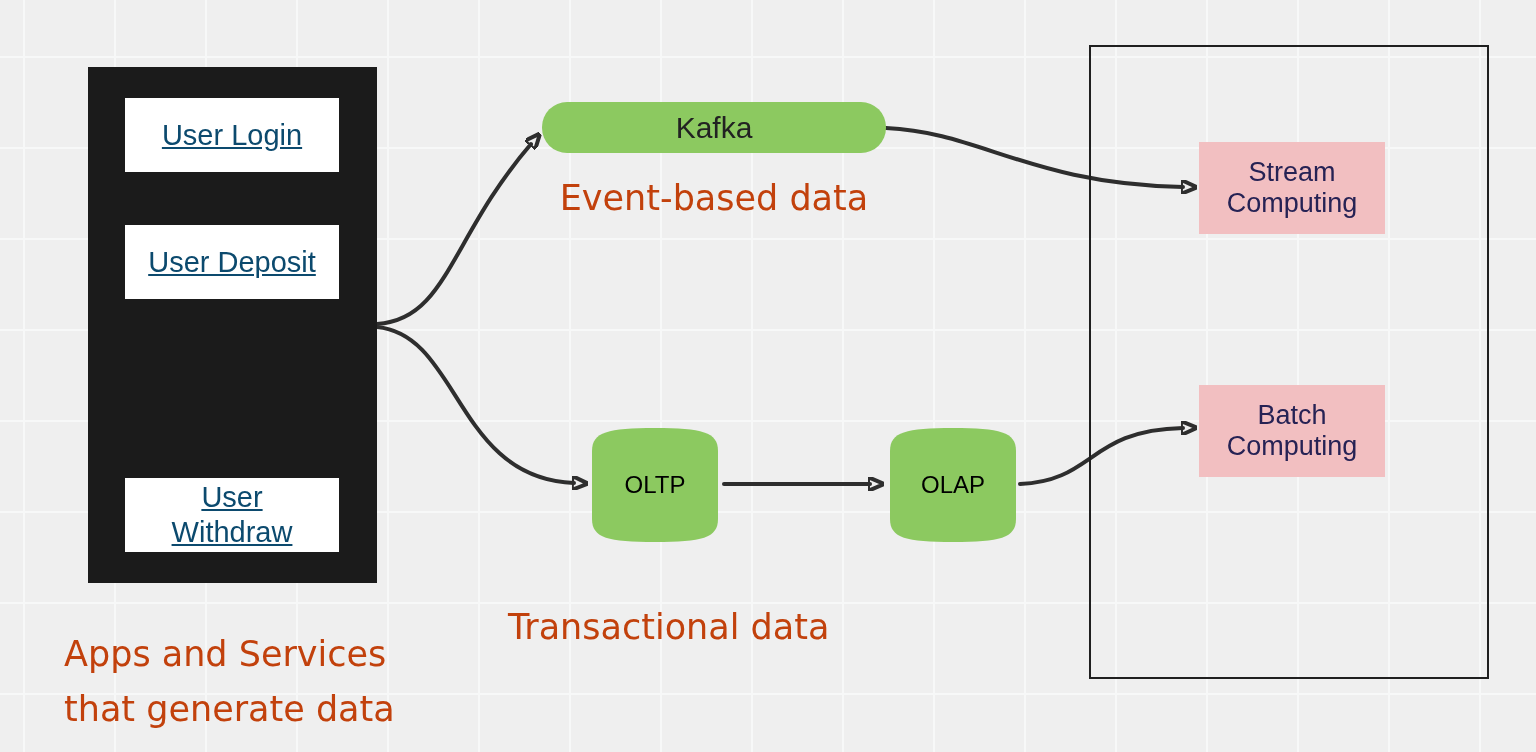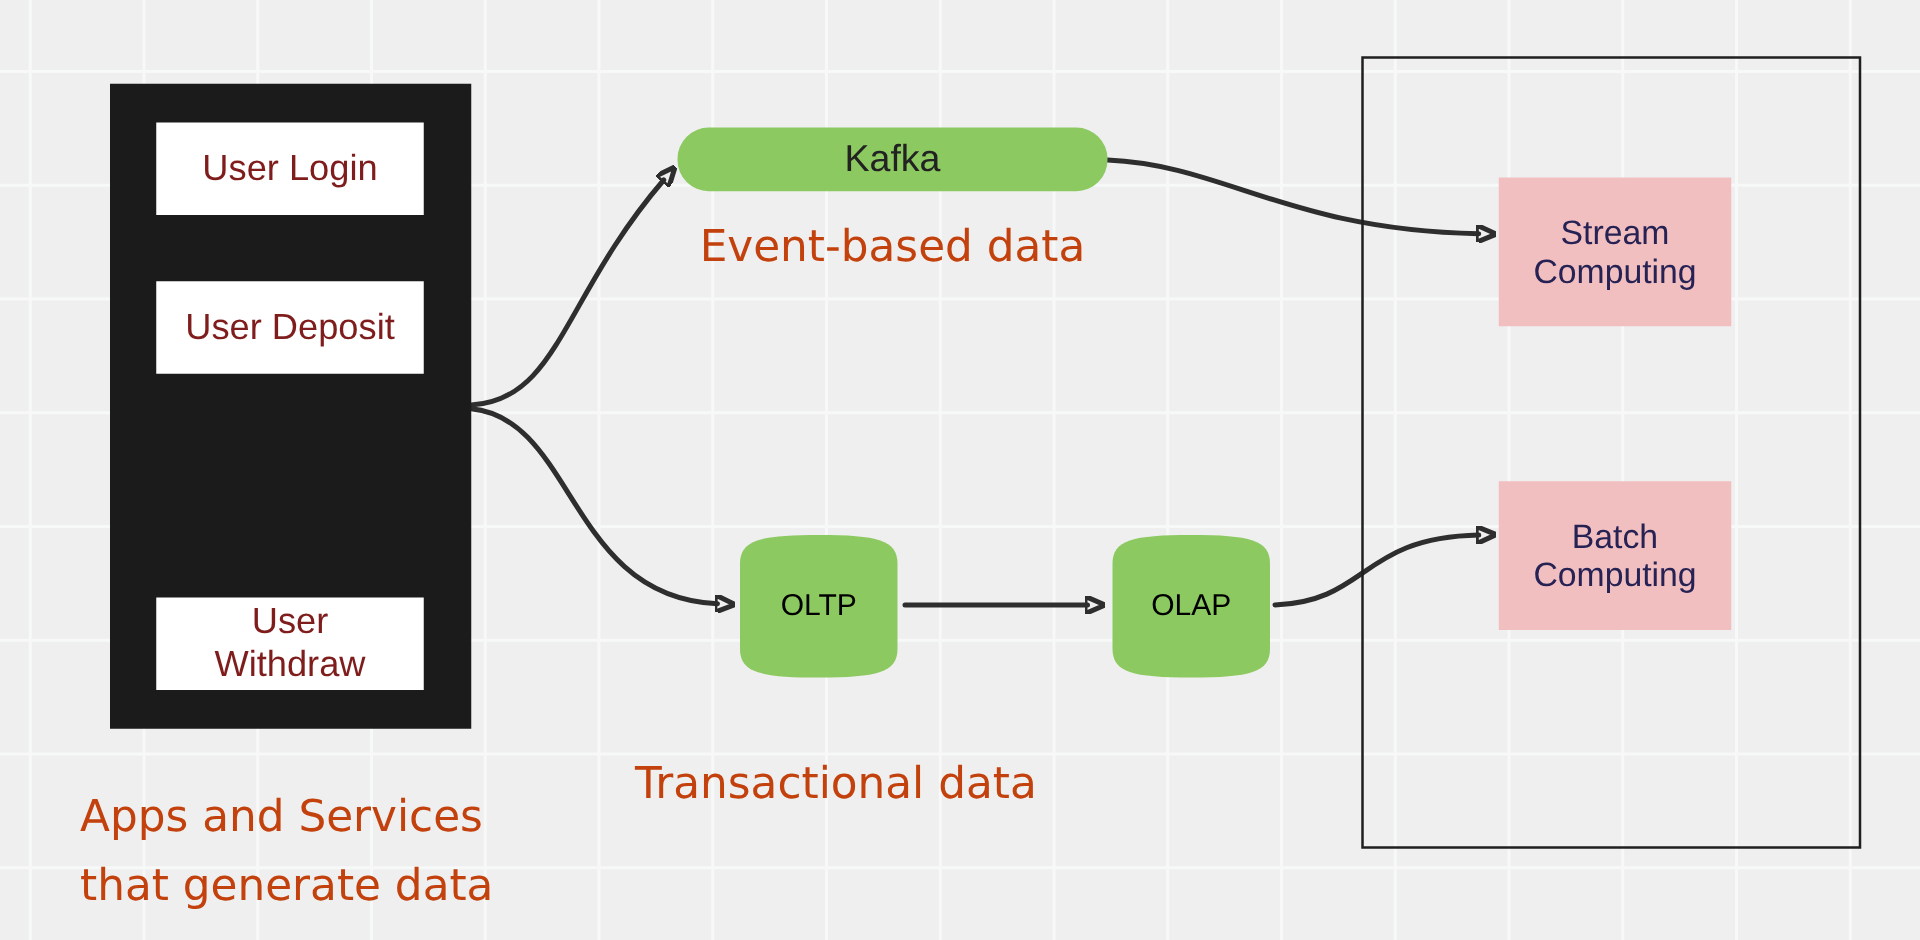--- a/index.html
+++ b/index.html
@@ -23,22 +23,22 @@
 
   
   .group-box{
     left:88px;top:67px;width:289px;height:516px;
     background:#1b1b1b;
   }
   .app-node{
     position:absolute;left:37px;width:214px;height:74px;
     background:#ffffff;
     display:flex;align-items:center;justify-content:center;
-    font-size:29px;color:#7f1d1d;text-align:center;
-    line-height:1.2;white-space:pre-line;
+    font-size:29px;color:#0c4a6e;text-align:center;
+    line-height:1.2;white-space:pre-line;text-decoration:underline;
   }
   .app-node.n0{top:31px;}
   .app-node.n1{top:158px;}
   .app-node.n2{top:284px;}
   .app-node.n3{top:411px;}
 
   .caption{
     color:#c2410c;font-size:35px;line-height:55px;
     font-family:"DejaVu Sans","Liberation Sans",sans-serif;
     white-space:pre-line;
@@ -65,21 +65,21 @@
     display:flex;align-items:center;justify-content:center;
     font-size:24px;color:#000000;
   }
 
   
   .layer-box{
     left:1089px;top:45px;width:400px;height:634px;
     border:2px solid #1f1f1f;box-sizing:border-box;
   }
   .pink-node{
-    position:absolute;left:108px;width:186px;height:119px;
+    position:absolute;left:108px;width:186px;height:92px;
     background:#f2bfc1;
     display:flex;align-items:center;justify-content:center;
     text-align:center;font-size:27px;line-height:31px;
     color:#262254;white-space:pre-line;
   }
   .pink-node.stream{top:95px;}
   .pink-node.batch{top:338px;}
   .layer-title{
     position:absolute;left:0;top:557px;width:100%;
     text-align:center;font-size:38px;font-weight:bold;

